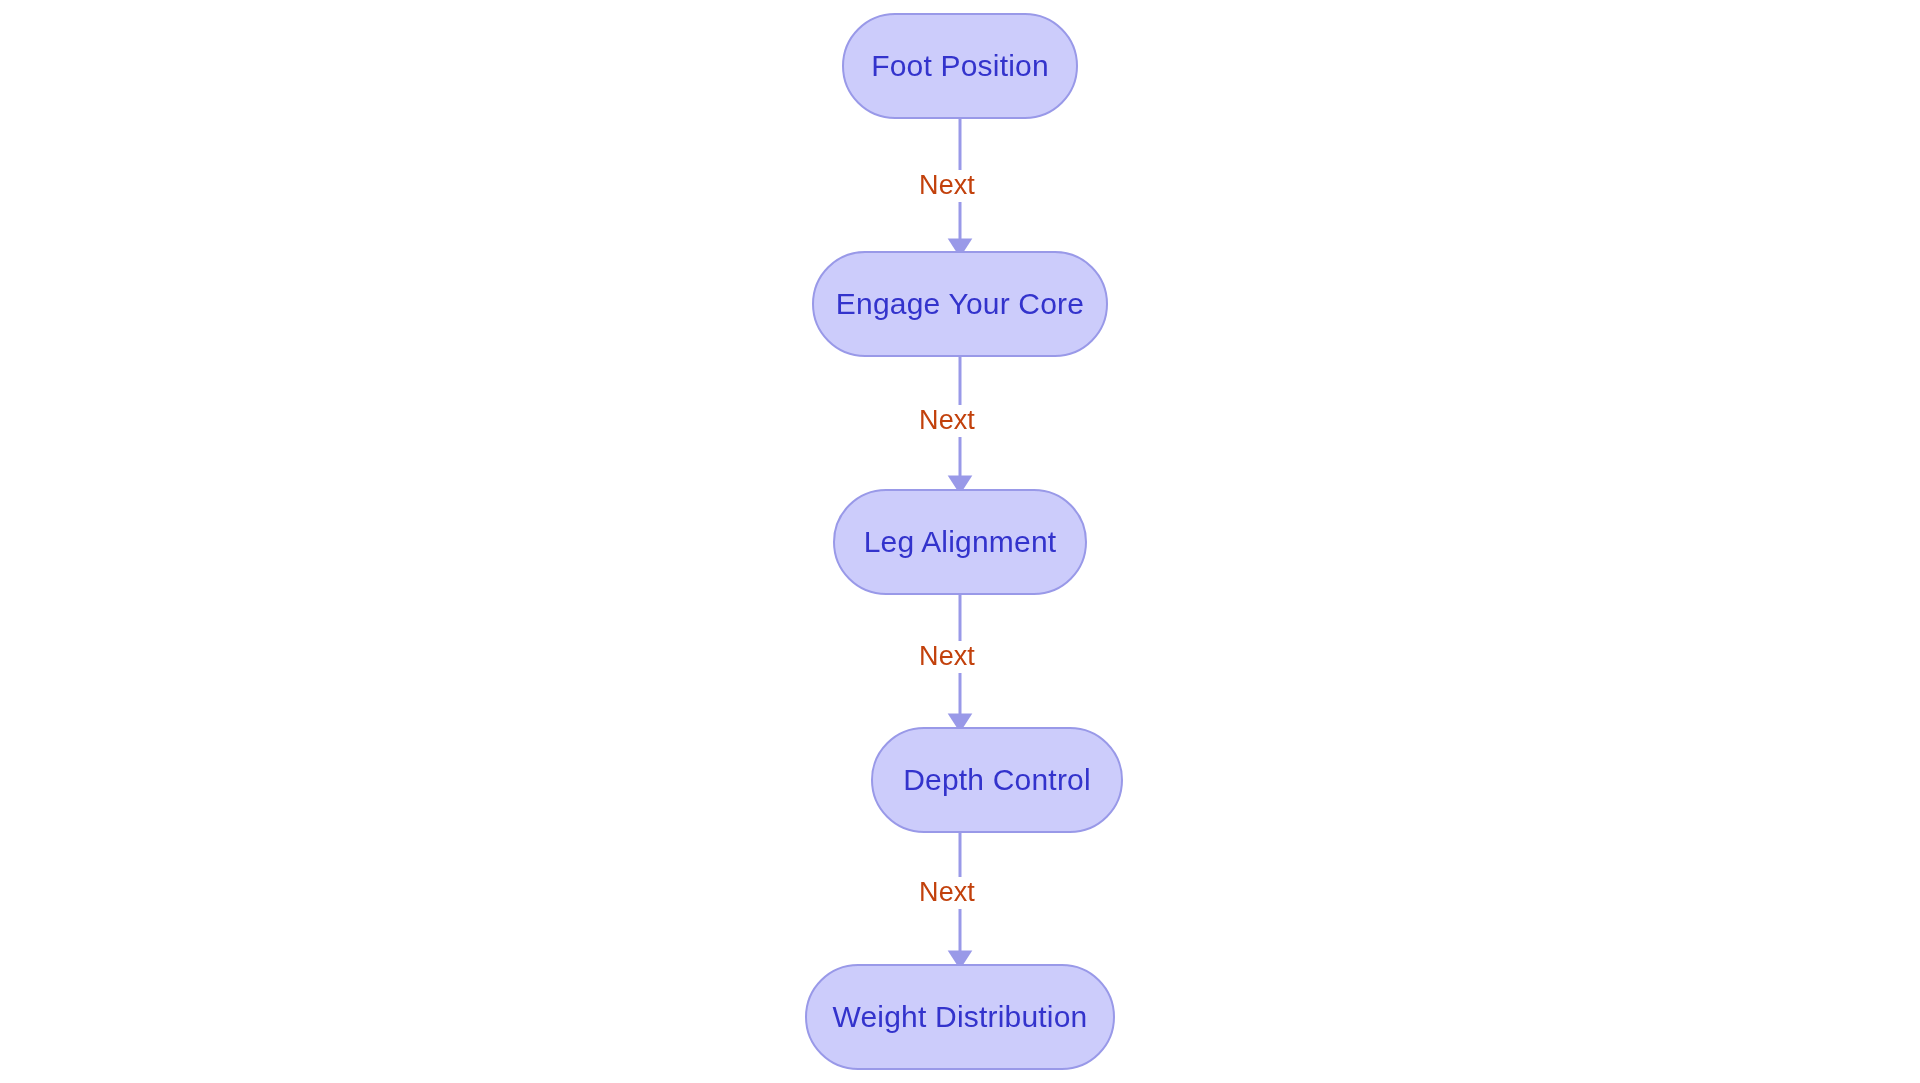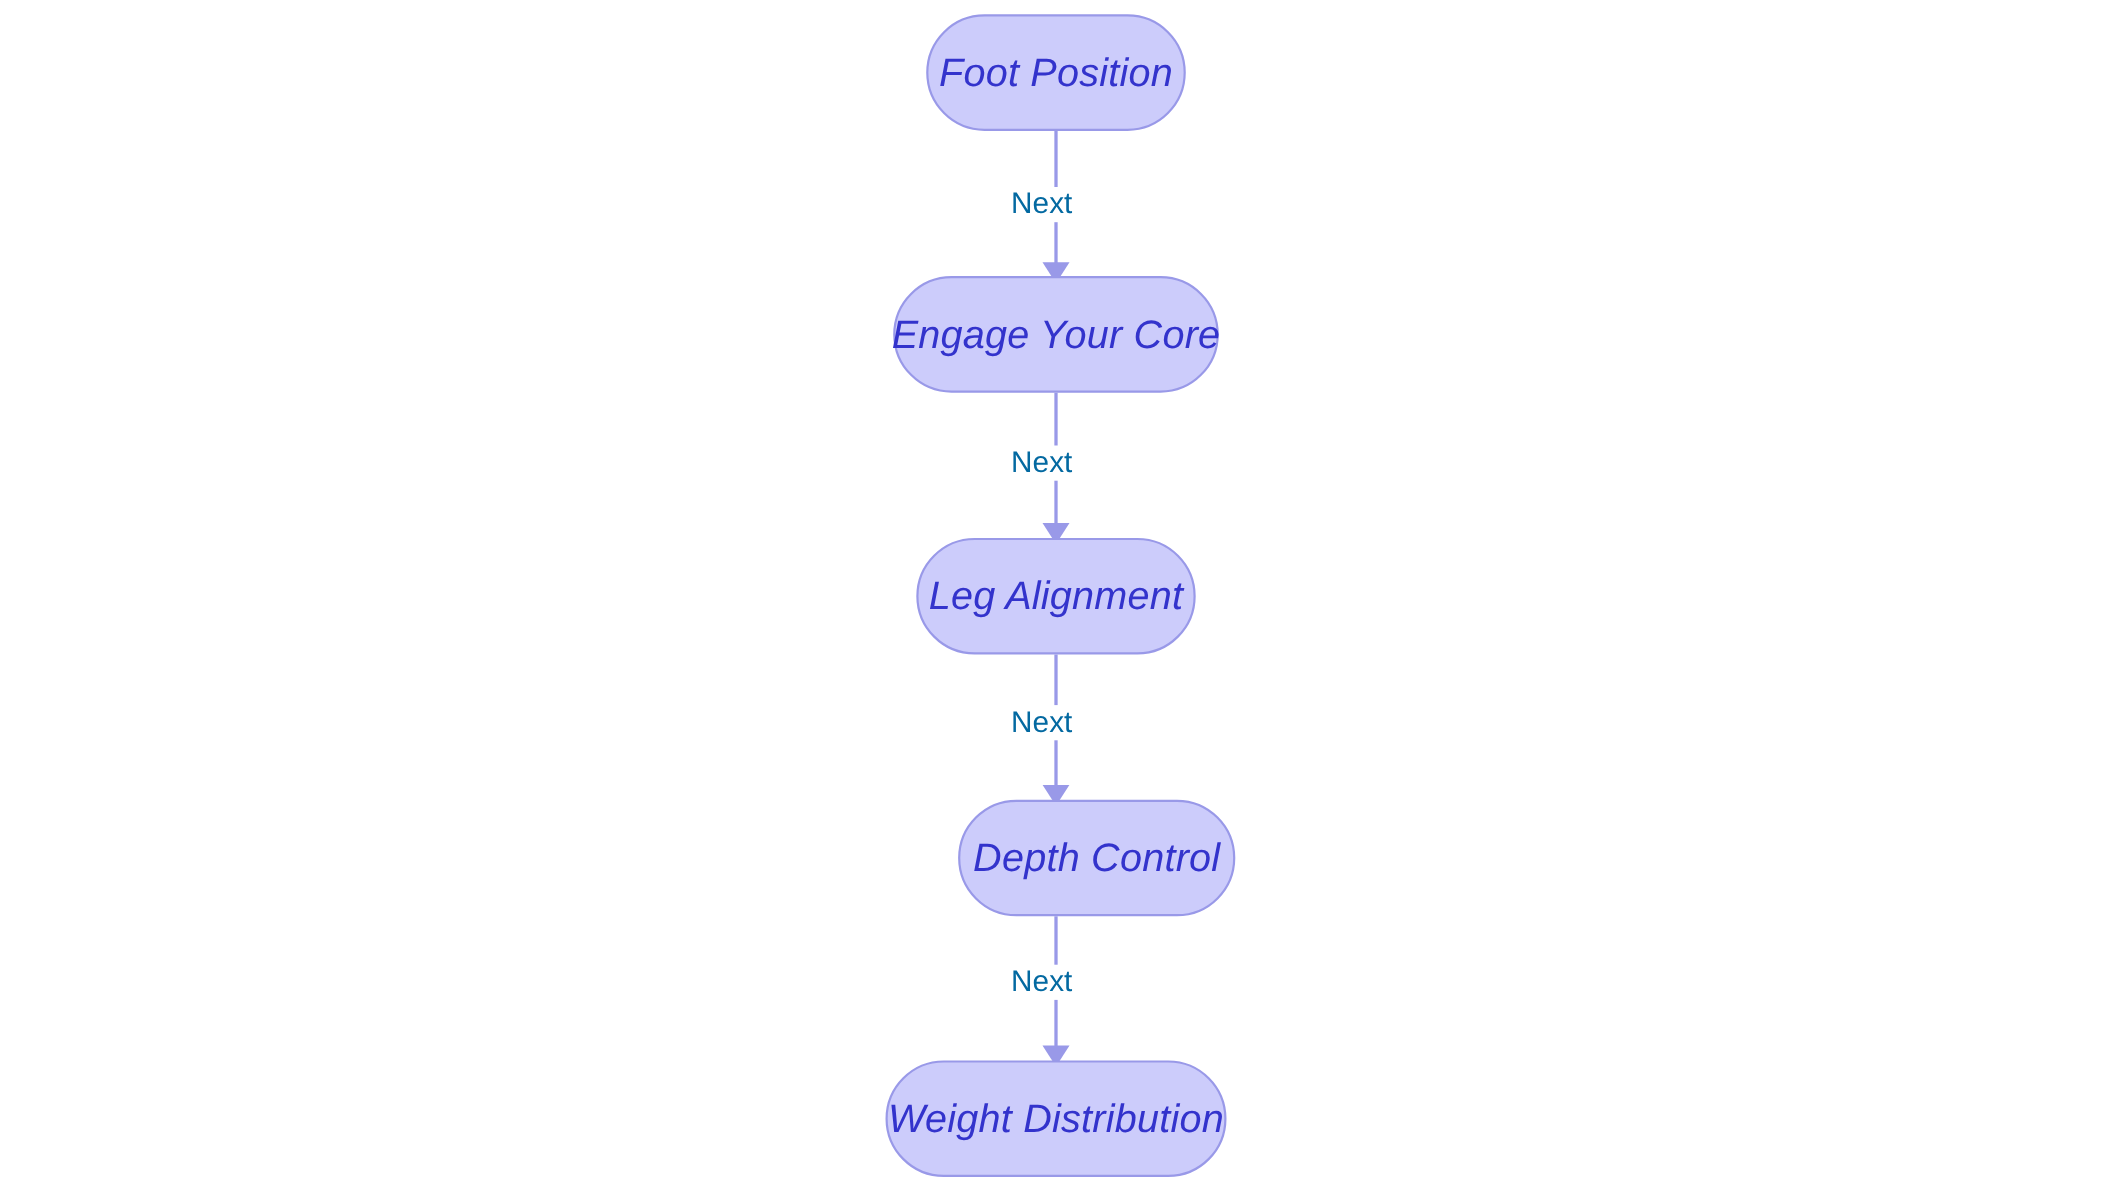--- a/index.html
+++ b/index.html
@@ -29,45 +29,44 @@
     width: 1920px;
     height: 1083px;
     pointer-events: none;
   }
 
   
   .edge-label {
     position: absolute;
     transform: translate(-50%, -50%);
     font-size: 27px;
-    color: #0369a1;
+    color: #c2410c;
     background: #ffffff;
     padding: 2px 8px 3px 8px;
     line-height: 1;
     white-space: nowrap;
     letter-spacing: 0.1px;
   }
 
   
   .node {
     position: absolute;
     transform: translateX(-50%);
     box-sizing: border-box;
     height: 106px;
     border: 2px solid #9999e8;
     border-radius: 53px;
     background: #ccccfb;
     display: flex;
     align-items: center;
     justify-content: center;
     color: #3333cc;
-    font-size: 36px;
+    font-size: 30px;
     letter-spacing: 0.2px;
     white-space: nowrap;
-    font-style: italic;
   }
 </style>
 </head>
 <body>
 
 <div id="flow-canvas">
 
   <svg class="edge-layer" viewBox="0 0 1920 1083" width="1920" height="1083" xmlns="http://www.w3.org/2000/svg">
     <defs>
       <marker id="arrowhead" markerWidth="9" markerHeight="9" refX="1.2" refY="4.5" orient="auto" markerUnits="strokeWidth">

